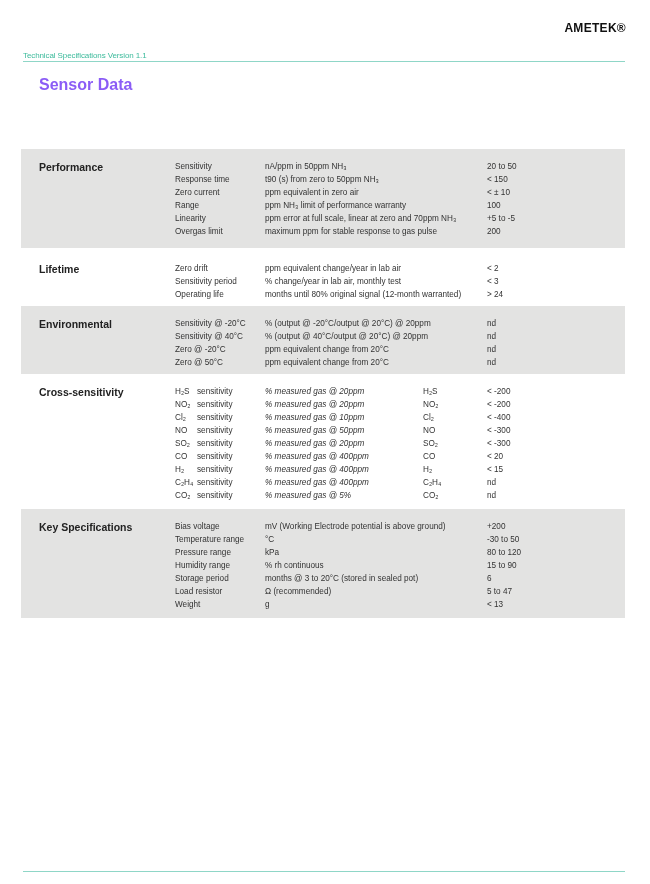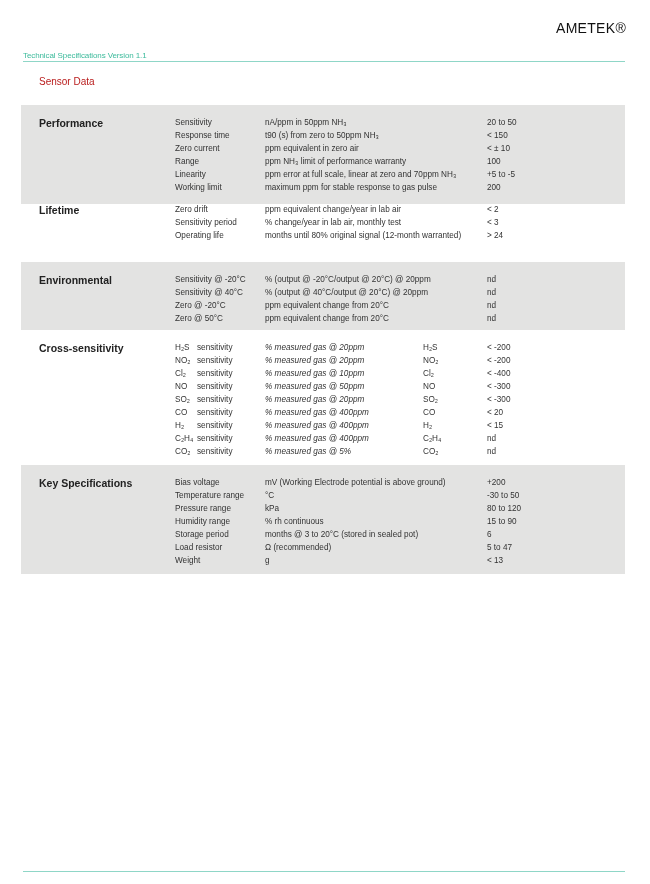--- a/index.html
+++ b/index.html
@@ -3,23 +3,23 @@
 <meta charset="utf-8">
 <style>
   html, body { margin:0; padding:0; background:#ffffff; }
   body { width:650px; height:884px; position:relative; overflow:hidden;
          font-family:"Liberation Sans", "DejaVu Sans", sans-serif; color:#2a2a2a; }
   .header-version { position:absolute; left:23px; top:51px; font-size:8px; color:#3dbb9c; letter-spacing:-0.1px; }
   .header-rule { position:absolute; left:23px; right:25px; top:61px; height:1px; background:#8fd6c7; }
   .logo { position:absolute; right:24px; top:24px; text-align:right; }
   .logo-word { font-size:25px; font-weight:bold; color:#2bb08f; letter-spacing:-0.5px; line-height:26px; font-family:"DejaVu Sans", sans-serif; }
   .logo-word .alpha { font-style:italic; font-family:"DejaVu Serif", serif; font-weight:normal; margin-right:1px; }
-  .logo-sub { font-size:14px; font-weight:normal; color:#111; letter-spacing:0.3px; margin-top:0px; line-height:9px; }
-  .page-title { position:absolute; left:39px; top:76px; font-size:10px; font-weight:normal; color:#b91c1c; }
-  .section { position:absolute; left:21px; width:604px; }
+  .logo-sub { font-size:12px; font-weight:bold; color:#111; letter-spacing:0.3px; margin-top:0px; line-height:9px; }
+  .page-title { position:absolute; left:39px; top:76px; font-size:16px; font-weight:bold; color:#8b5cf6; }
+  .section { position:absolute; left:21px; width:604px;margin-top:44px; }
   .section.shaded { background:#e3e3e2; }
   .sec-title { position:absolute; left:18px; top:12px; font-size:10.5px; font-weight:bold; color:#222; }
   .rows { position:absolute; left:154px; top:11px; }
   .row { position:relative; height:13px; font-size:8.2px; line-height:13px; white-space:nowrap; color:#333; }
   .row .c1 { position:absolute; left:0; }
   .row .c2 { position:absolute; left:90px; }
   .row .c3 { position:absolute; left:312px; }
   .cs .c1 { left:0; }
   .cs .c1b { position:absolute; left:22px; }
   .cs .c2 { left:90px;font-style:italic; }
@@ -60,28 +60,28 @@
         <span class="c1">Range</span>
         <span class="c2">ppm NH₃ limit of performance warranty</span>
         <span class="c3">100</span>
       </div>
       <div class="row">
         <span class="c1">Linearity</span>
         <span class="c2">ppm error at full scale, linear at zero and 70ppm NH₃</span>
         <span class="c3">+5 to -5</span>
       </div>
       <div class="row">
-        <span class="c1">Working limit</span>
+        <span class="c1">Overgas limit</span>
         <span class="c2">maximum ppm for stable response to gas pulse</span>
         <span class="c3">200</span>
       </div>
     </div>
 </div>
 
-<div class="section" style="top:192px;height:46px;">
+<div class="section" style="top:207px;height:46px;">
   <div class="sec-title">Lifetime</div>
   <div class="rows" id="rows-lifetime">
       <div class="row">
         <span class="c1">Zero drift</span>
         <span class="c2">ppm equivalent change/year in lab air</span>
         <span class="c3">&lt; 2</span>
       </div>
       <div class="row">
         <span class="c1">Sensitivity period</span>
         <span class="c2">% change/year in lab air, monthly test</span>

